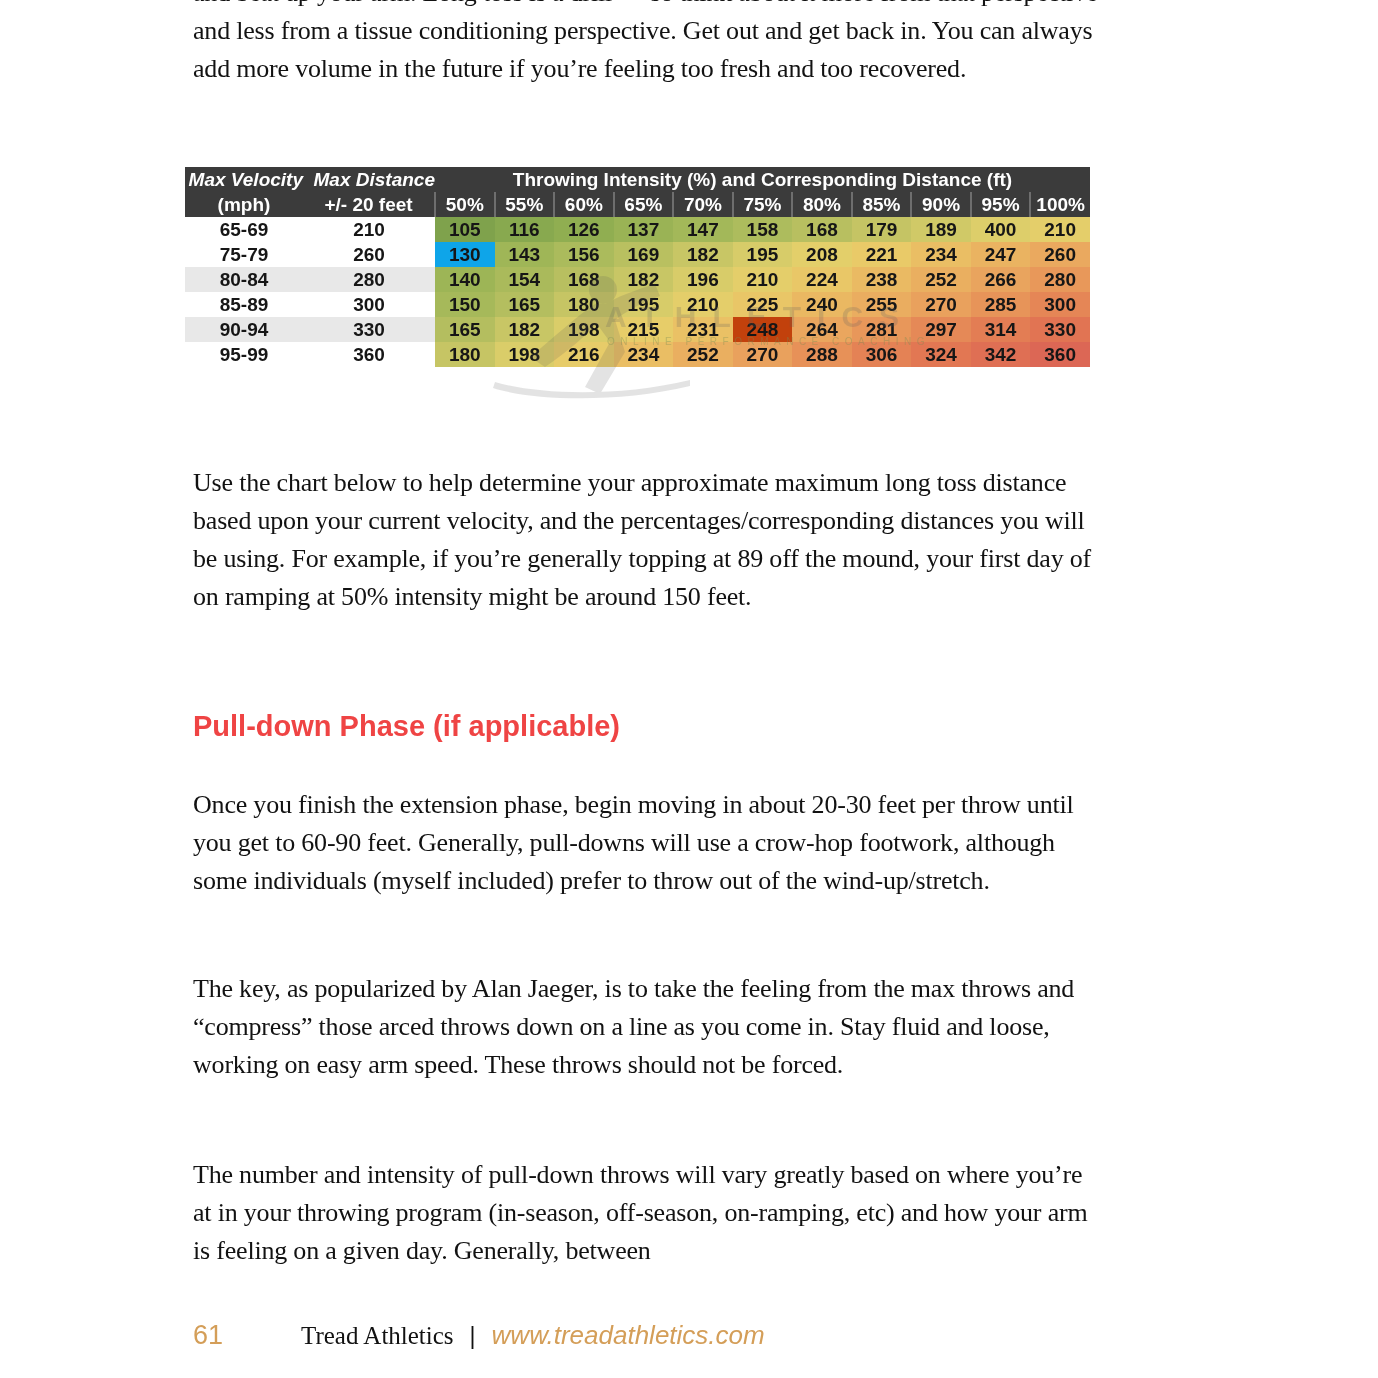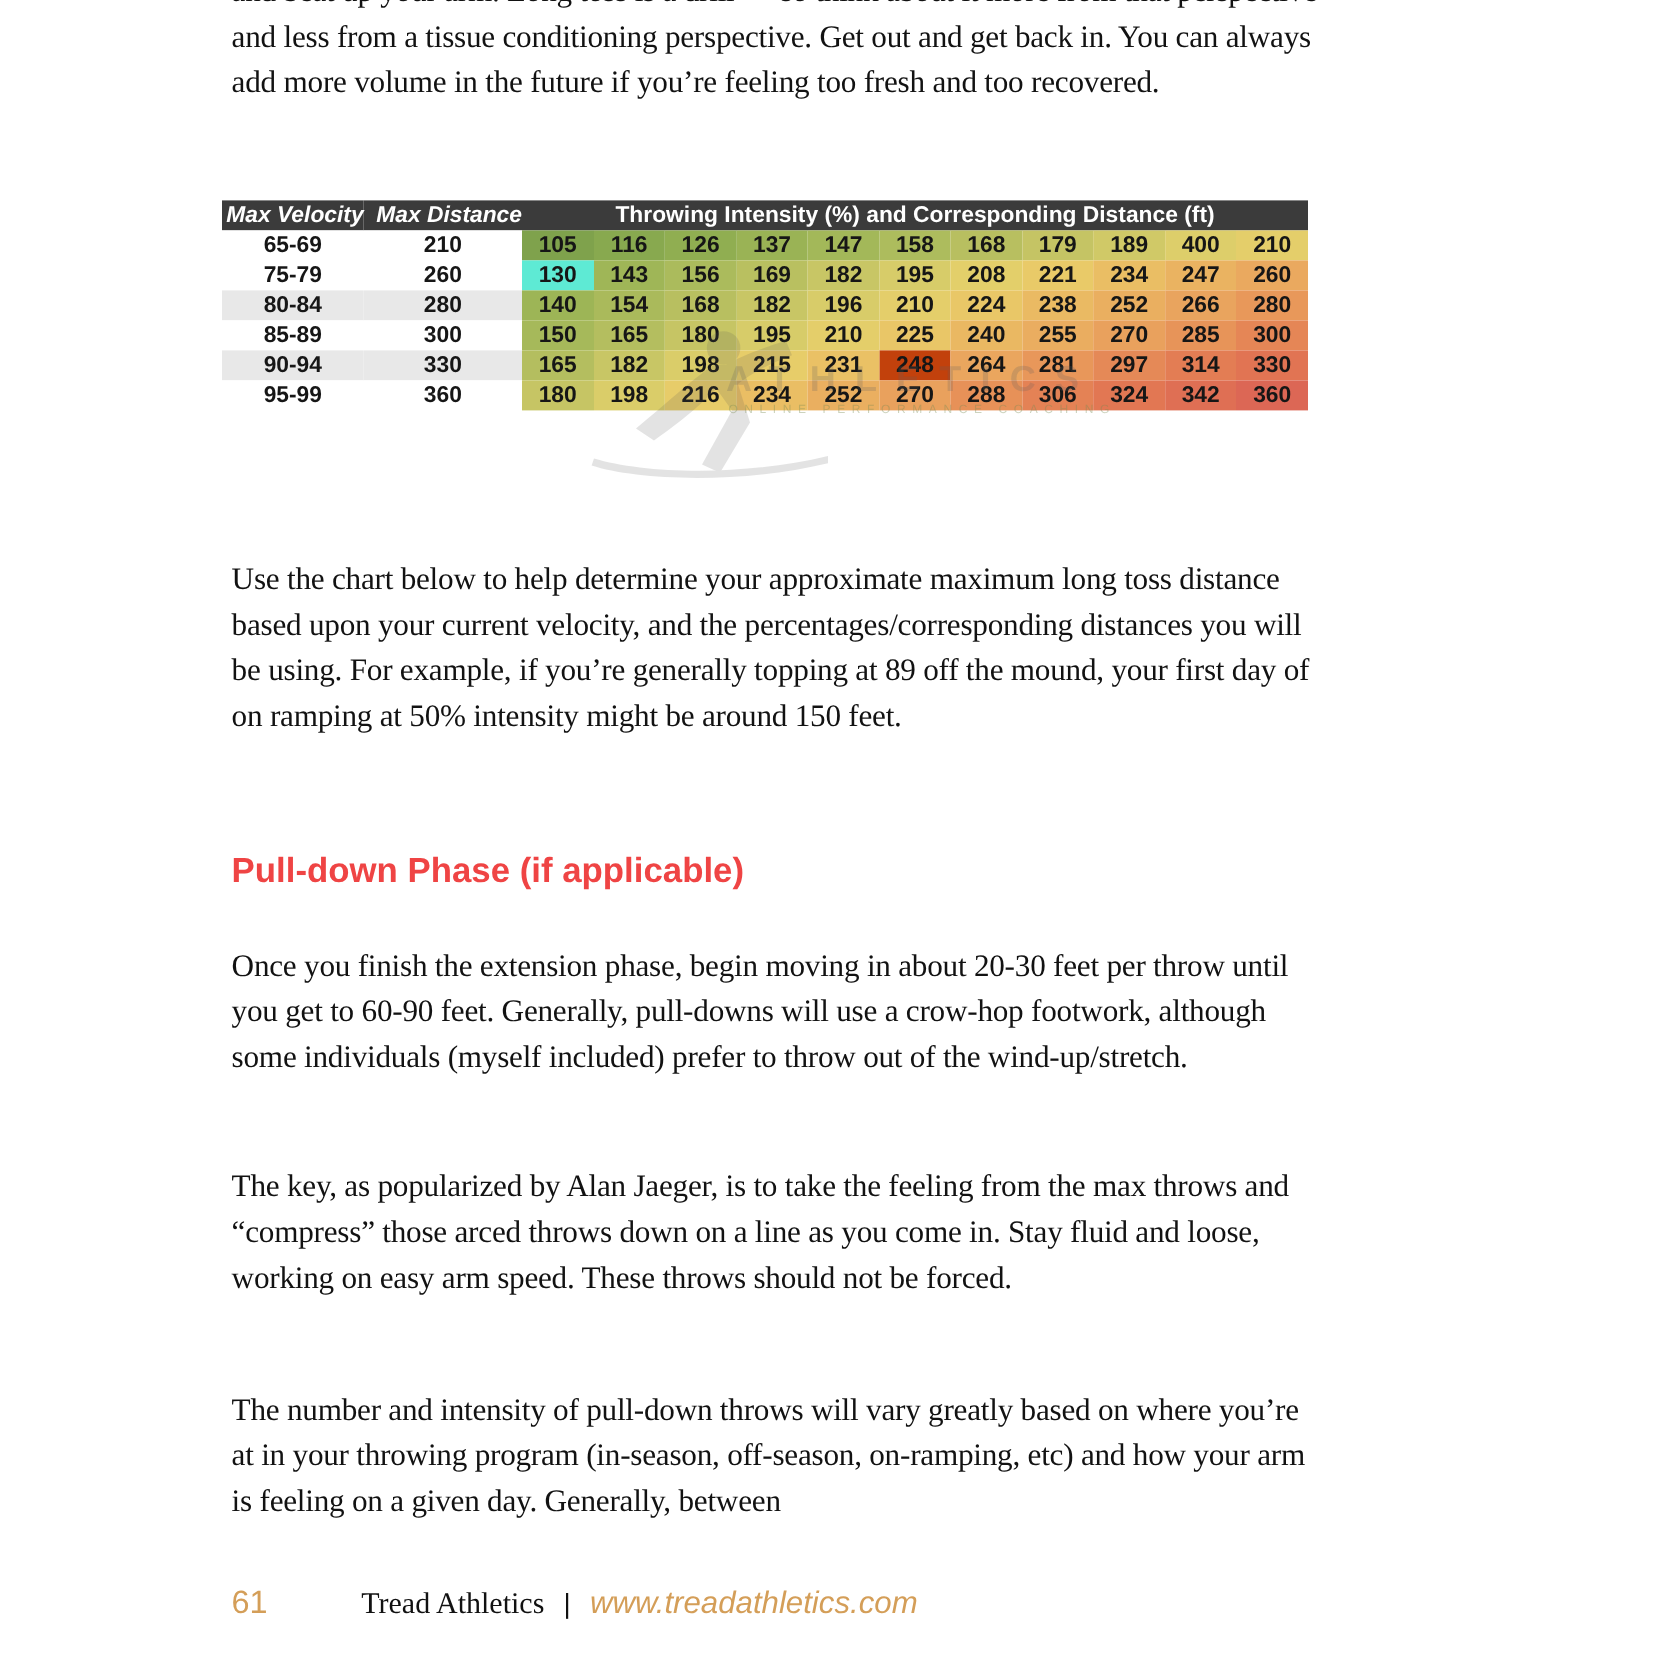--- a/index.html
+++ b/index.html
@@ -150,20 +150,36 @@
         <col>
         <col>
         <col>
     </colgroup>
     <thead>
       <tr>
         <th class="lbl-italic">Max Velocity</th>
         <th class="lbl-italic">Max Distance</th>
         <th colspan="11">Throwing Intensity (%) and Corresponding Distance (ft)</th>
       </tr>
+      <tr id="pct-row">
+        <th>(mph)</th>
+        <th>+/- 20 feet</th>
+
+      <th class="pct">50%</th>
+          <th class="pct">55%</th>
+          <th class="pct">60%</th>
+          <th class="pct">65%</th>
+          <th class="pct">70%</th>
+          <th class="pct">75%</th>
+          <th class="pct">80%</th>
+          <th class="pct">85%</th>
+          <th class="pct">90%</th>
+          <th class="pct">95%</th>
+          <th class="pct">100%</th>
+        </tr>
     </thead>
     <tbody id="heat-body">
 
     <tr>
           <td class="meta">65-69</td>
           <td class="meta">210</td>
           <td style="background: rgb(127, 162, 76);">105</td>
           <td style="background: rgb(136, 169, 79);">116</td>
           <td style="background: rgb(144, 174, 81);">126</td>
           <td style="background: rgb(154, 179, 85);">137</td>
@@ -171,21 +187,21 @@
           <td style="background: rgb(173, 188, 93);">158</td>
           <td style="background: rgb(184, 191, 96);">168</td>
           <td style="background: rgb(197, 196, 100);">179</td>
           <td style="background: rgb(208, 201, 103);">189</td>
           <td style="background: rgb(221, 206, 106);">400</td>
           <td style="background: rgb(228, 206, 106);">210</td>
         </tr>
         <tr>
           <td class="meta">75-79</td>
           <td class="meta">260</td>
-          <td style="background: #5eead4;">130</td>
+          <td style="background: #0ea5e9;">130</td>
           <td style="background: rgb(159, 182, 87);">143</td>
           <td style="background: rgb(171, 187, 92);">156</td>
           <td style="background: rgb(185, 192, 96);">169</td>
           <td style="background: rgb(200, 198, 101);">182</td>
           <td style="background: rgb(215, 204, 105);">195</td>
           <td style="background: rgb(227, 207, 106);">208</td>
           <td style="background: rgb(233, 202, 104);">221</td>
           <td style="background: rgb(234, 190, 100);">234</td>
           <td style="background: rgb(234, 179, 97);">247</td>
           <td style="background: rgb(234, 169, 95);">260</td>

